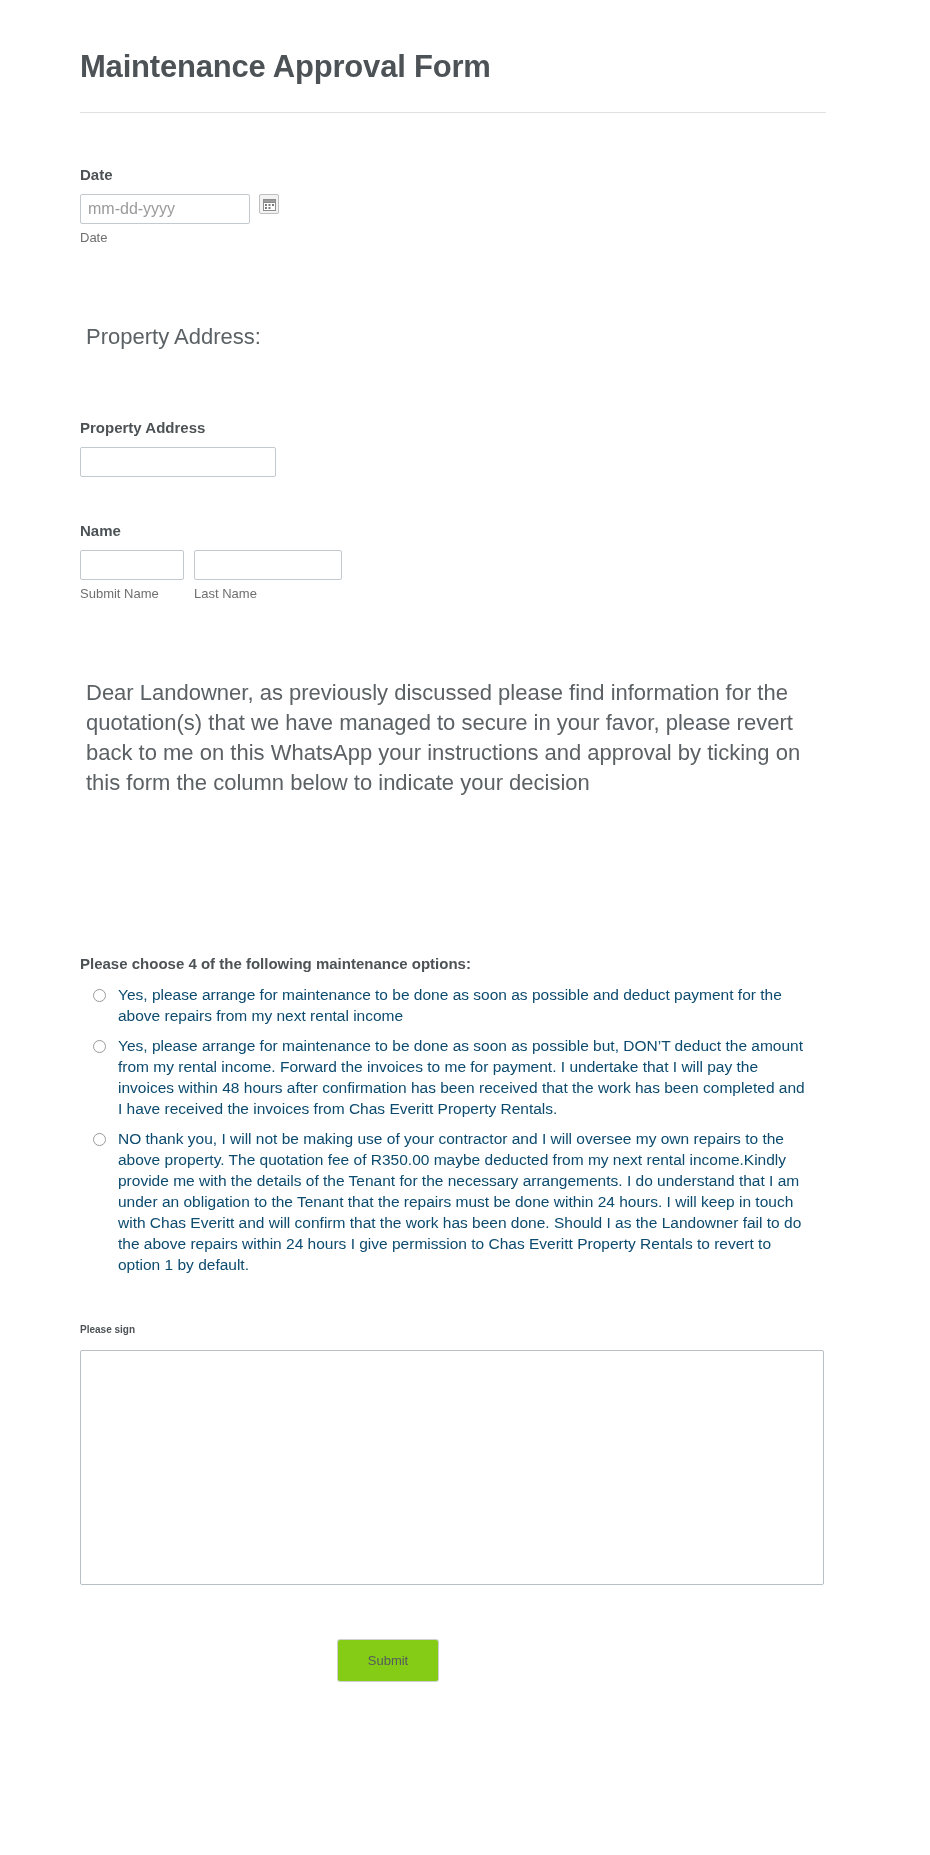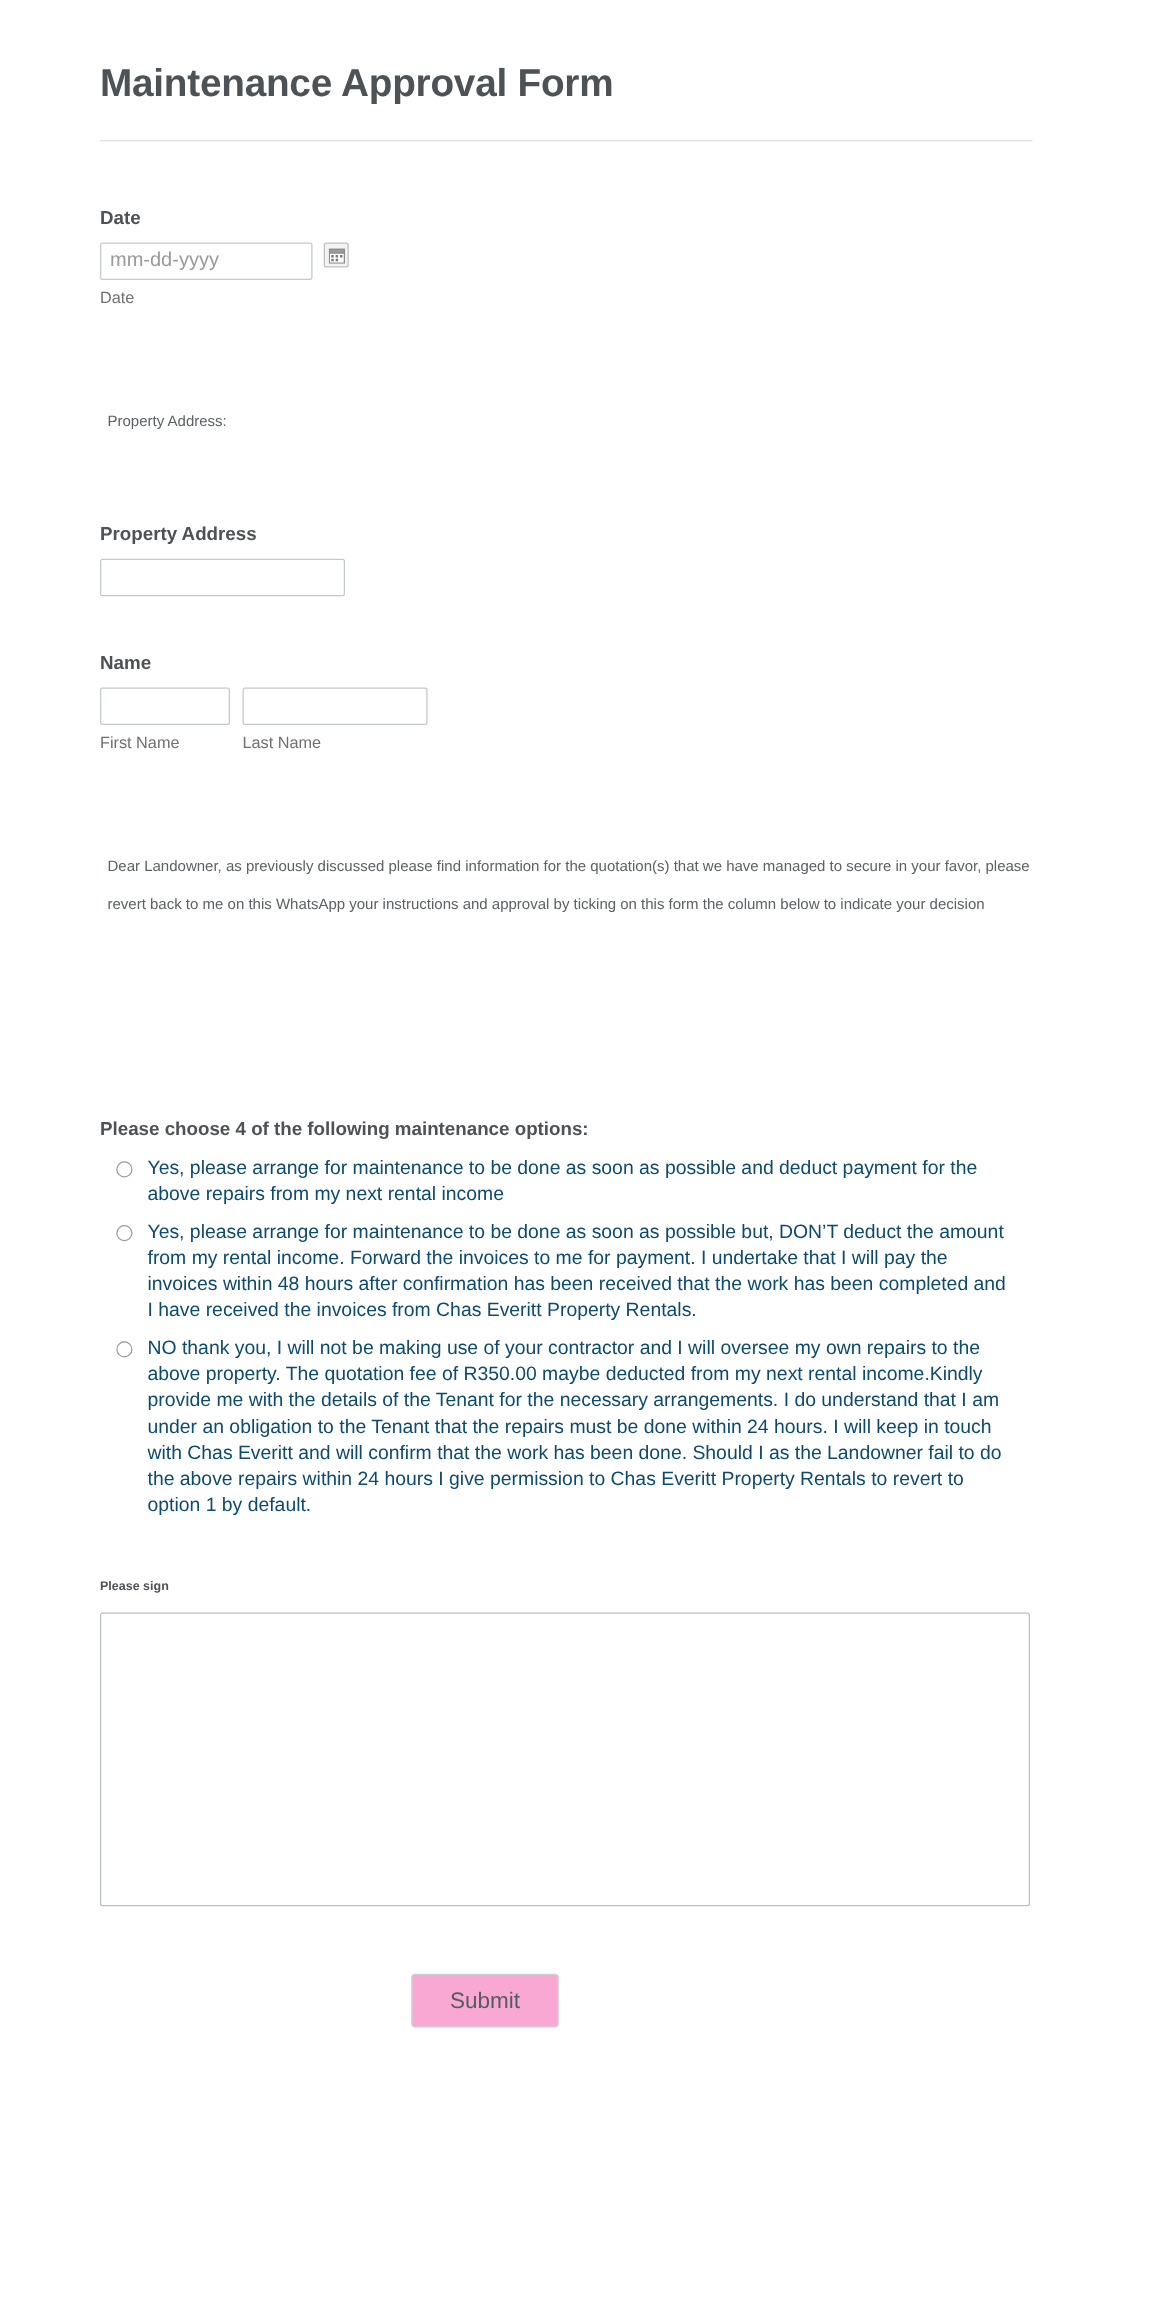--- a/index.html
+++ b/index.html
@@ -106,21 +106,21 @@
   }
   .cal-btn svg { display: block; }
 
   
   .text-block {
     padding-top: 18px;
     padding-bottom: 4px;
   }
   .text-block p {
     margin: 0;
-    font-size: 12px;
+    font-size: 22px;
     line-height: 30px;
     color: #5b6164;
     font-weight: normal;
   }
   .indent-1 { padding-left: 6px; }
 
   .spacer-lg { height: 58px; }
   .spacer-md { height: 36px; }
   .spacer-sm { height: 18px; }
 
@@ -187,23 +187,23 @@
   
   .submit-row {
     display: flex;
     justify-content: center;
     padding-top: 54px;
     padding-bottom: 60px;
     padding-right: 130px;
   }
   .submit-btn {
     font-family: "Liberation Sans", sans-serif;
-    font-size: 18px;
+    font-size: 13px;
     color: #555b5e;
-    background: #f9a8d4;
+    background: #84cc16;
     border: 1px solid #d0d0d0;
     border-radius: 3px;
     padding: 10px 30px;
     cursor: pointer;
     line-height: 21px;
   }
 </style>
 </head>
 <body>
 
@@ -247,21 +247,21 @@
       <input class="txt" type="text" style="width: 196px;" placeholder="">
     </div>
 
     <div class="spacer-sm"></div>
 
     <div class="field">
       <div class="field-label">Name</div>
       <div class="name-row">
         <div class="name-col name-col-first">
           <input class="txt" type="text" placeholder="" style="">
-          <div class="sub-label">First Name</div>
+          <div class="sub-label">Submit Name</div>
         </div>
         <div class="name-col name-col-last">
           <input class="txt" type="text" placeholder="" style="">
           <div class="sub-label">Last Name</div>
         </div>
       </div>
     </div>
 
     <div class="spacer-lg"></div>
 

